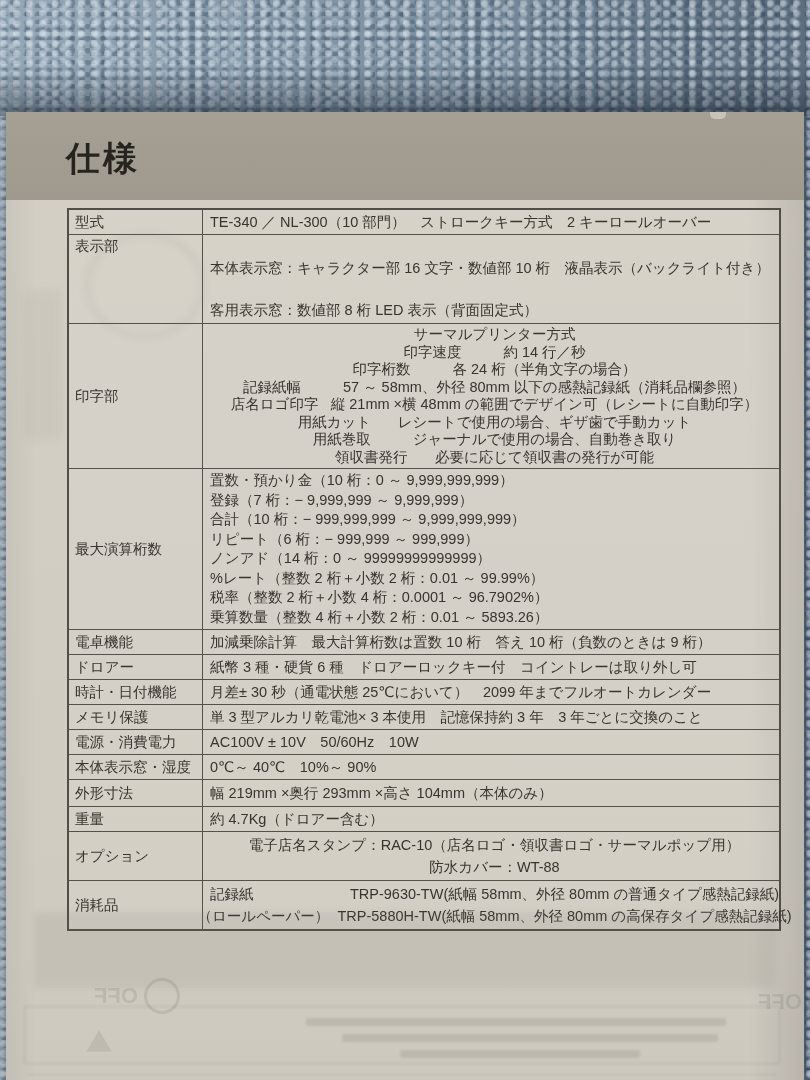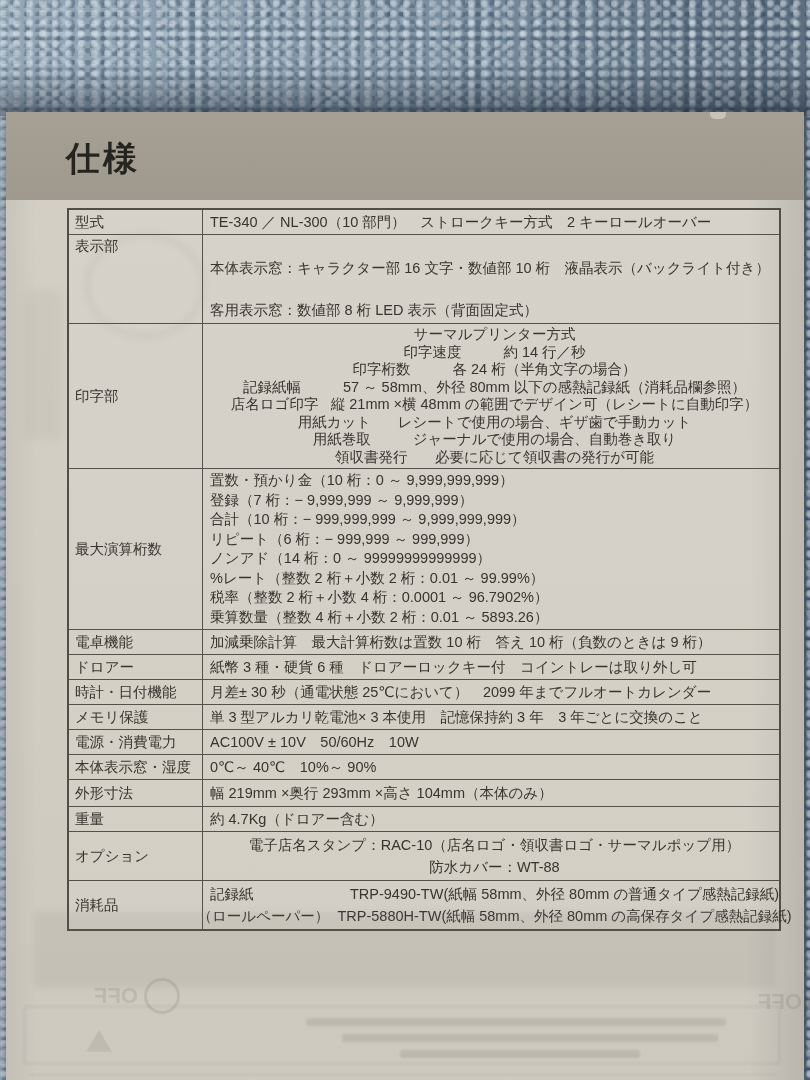--- a/index.html
+++ b/index.html
@@ -216,21 +216,21 @@
         <div class="t-content">
           <div class="ln">電子店名スタンプ：RAC-10（店名ロゴ・領収書ロゴ・サーマルポップ用）</div>
           <div class="ln">防水カバー：WT-88</div>
         </div>
       </div>
       <div class="t-row r-cons">
         <div class="t-label">消耗品</div>
         <div class="t-content">
           <div class="ln pair">
             <span class="ln-label">記録紙</span>
-            <span class="ln-value">TRP-9490-TW(紙幅 58mm、外径 80mm の普通タイプ感熱記録紙)</span>
+            <span class="ln-value">TRP-9630-TW(紙幅 58mm、外径 80mm の普通タイプ感熱記録紙)</span>
           </div>
           <div class="ln pair">
             <span class="ln-label">（ロールペーパー）</span>
             <span class="ln-value">TRP-5880H-TW(紙幅 58mm、外径 80mm の高保存タイプ感熱記録紙)</span>
           </div>
         </div>
       </div>
     </div>
 
   <div class="st st-band"></div>

